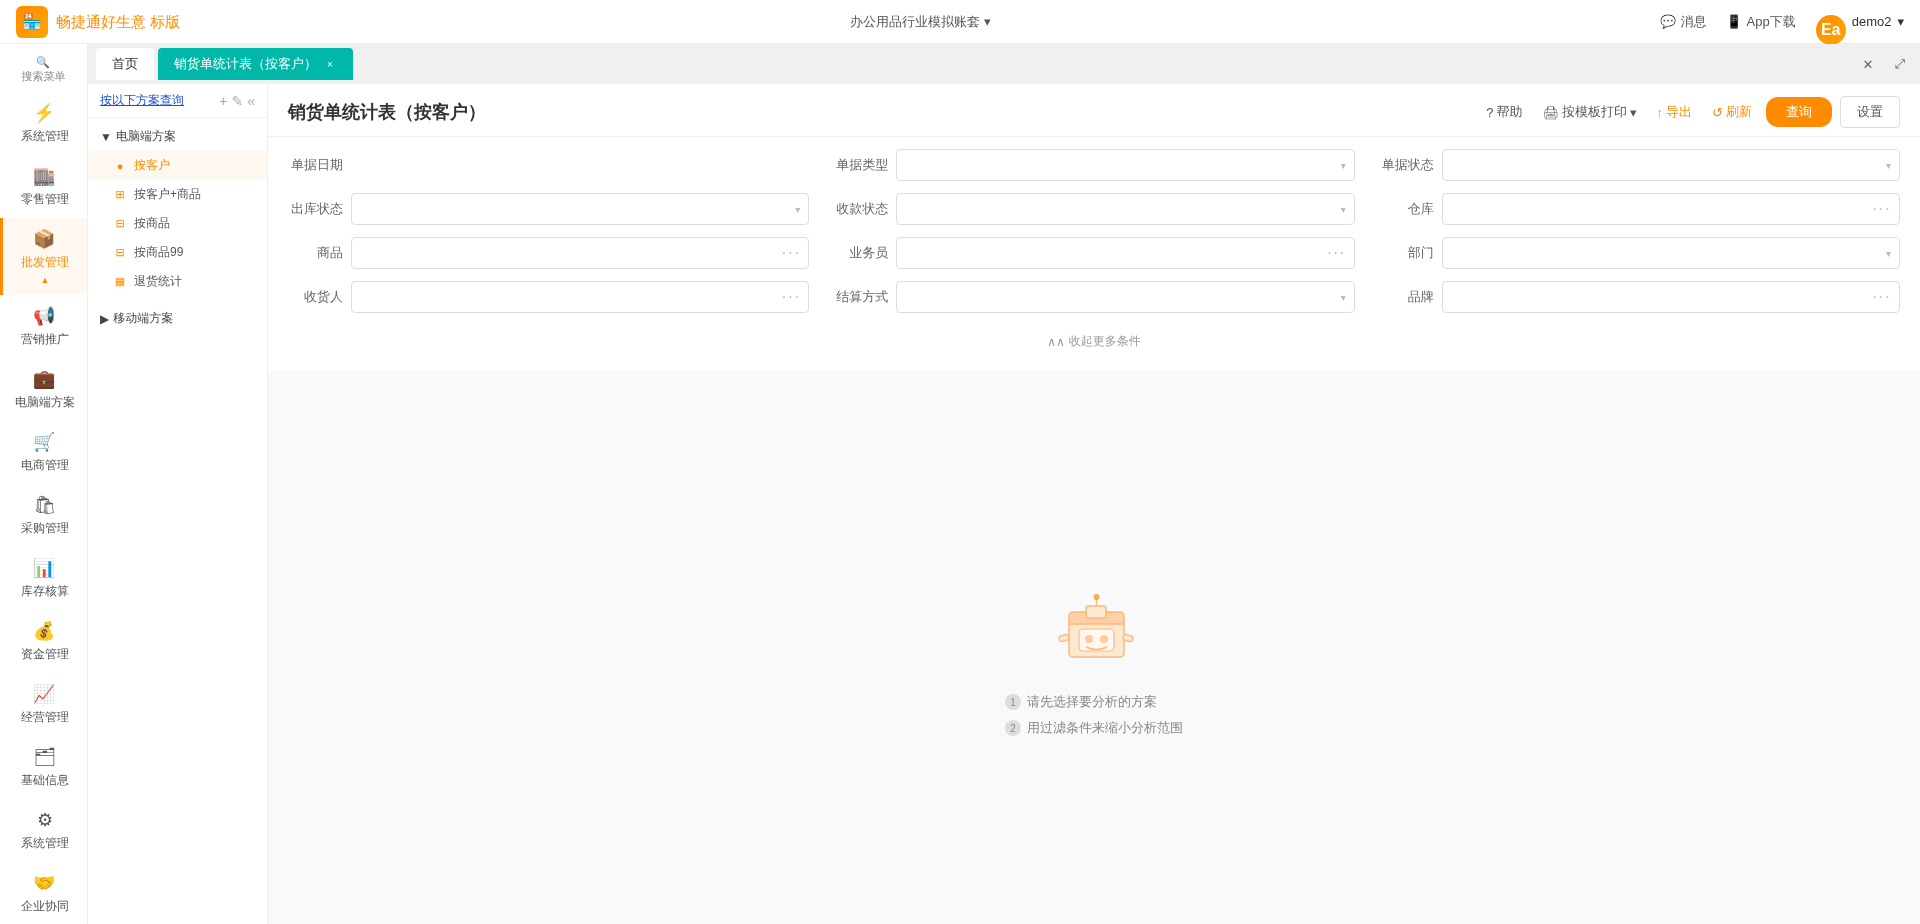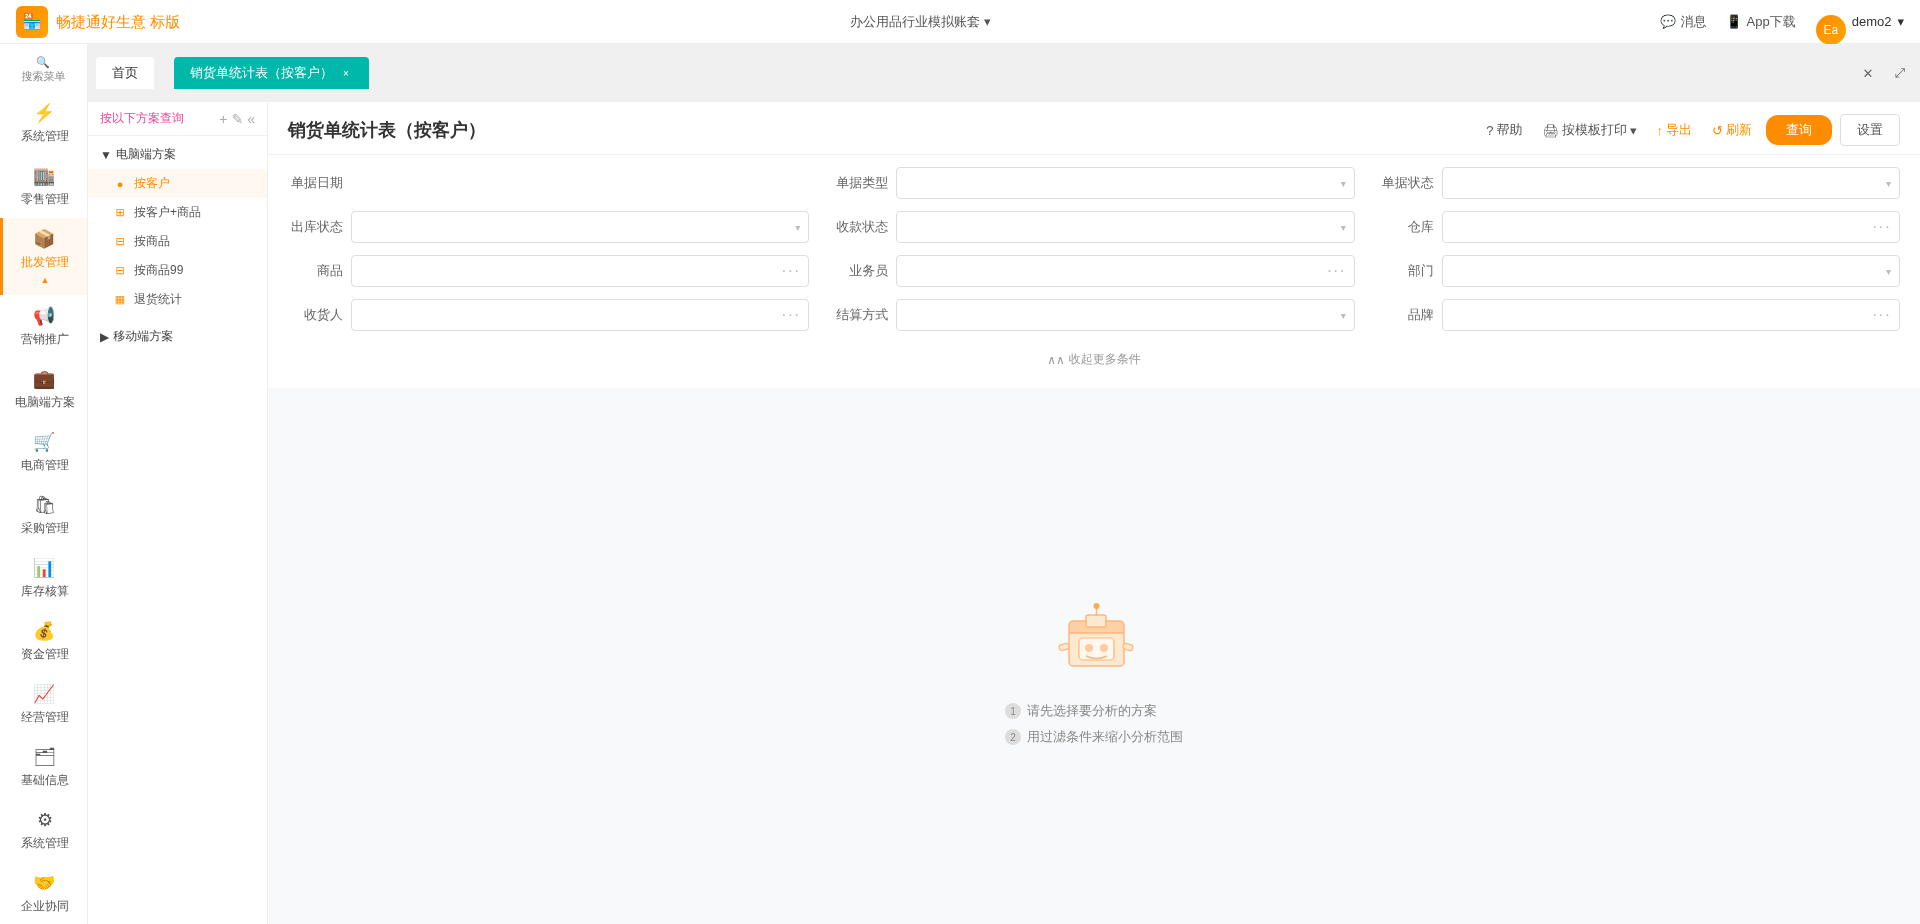--- a/index.html
+++ b/index.html
@@ -59,22 +59,22 @@
     }
     .avatar {
       width: 30px;
       height: 30px;
       border-radius: 50%;
       background: linear-gradient(135deg, #ff8c00, #ffa500);
       display: flex;
       align-items: center;
       justify-content: center;
       color: white;
-      font-size: 12px;
-      font-weight: normal;
+      font-size: 16px;
+      font-weight: bold;
       margin-top: 16px;
     }
     .company-select {
       display: flex;
       align-items: center;
       gap: 4px;
       font-size: 13px;
       color: #555;
       cursor: pointer;
     }
@@ -120,26 +120,26 @@
     
     .content-area {
       flex: 1;
       display: flex;
       flex-direction: column;
       overflow: hidden;
     }
 
     
     .tab-bar {
-      height: 58px;
+      height: 40px;
       background: #f0f0f0;
       display: flex;
       align-items: center;
       padding: 0 8px;
-      gap: 20px;
+      gap: 4px;
       flex-shrink: 0;
     }
     .tab {
       display: flex;
       align-items: center;
       padding: 6px 16px;
       border-radius: 4px 4px 0 0;
       cursor: pointer;
       font-size: 13px;
       gap: 6px;
@@ -204,21 +204,21 @@
     }
     .scheme-panel-header {
       display: flex;
       align-items: center;
       justify-content: space-between;
       padding: 8px 12px;
       font-size: 12px;
       color: #555;
       border-bottom: 1px solid #f0f0f0;
     }
-    .scheme-panel-header .title { font-size: 12px; color: #ec4899; }
+    .scheme-panel-header .title { font-size: 12px; color: #1d4ed8; text-decoration: underline; }
     .scheme-panel-actions {
       display: flex;
       align-items: center;
       gap: 4px;
     }
     .scheme-panel-actions span {
       cursor: pointer;
       color: #aaa;
       font-size: 14px;
     }

